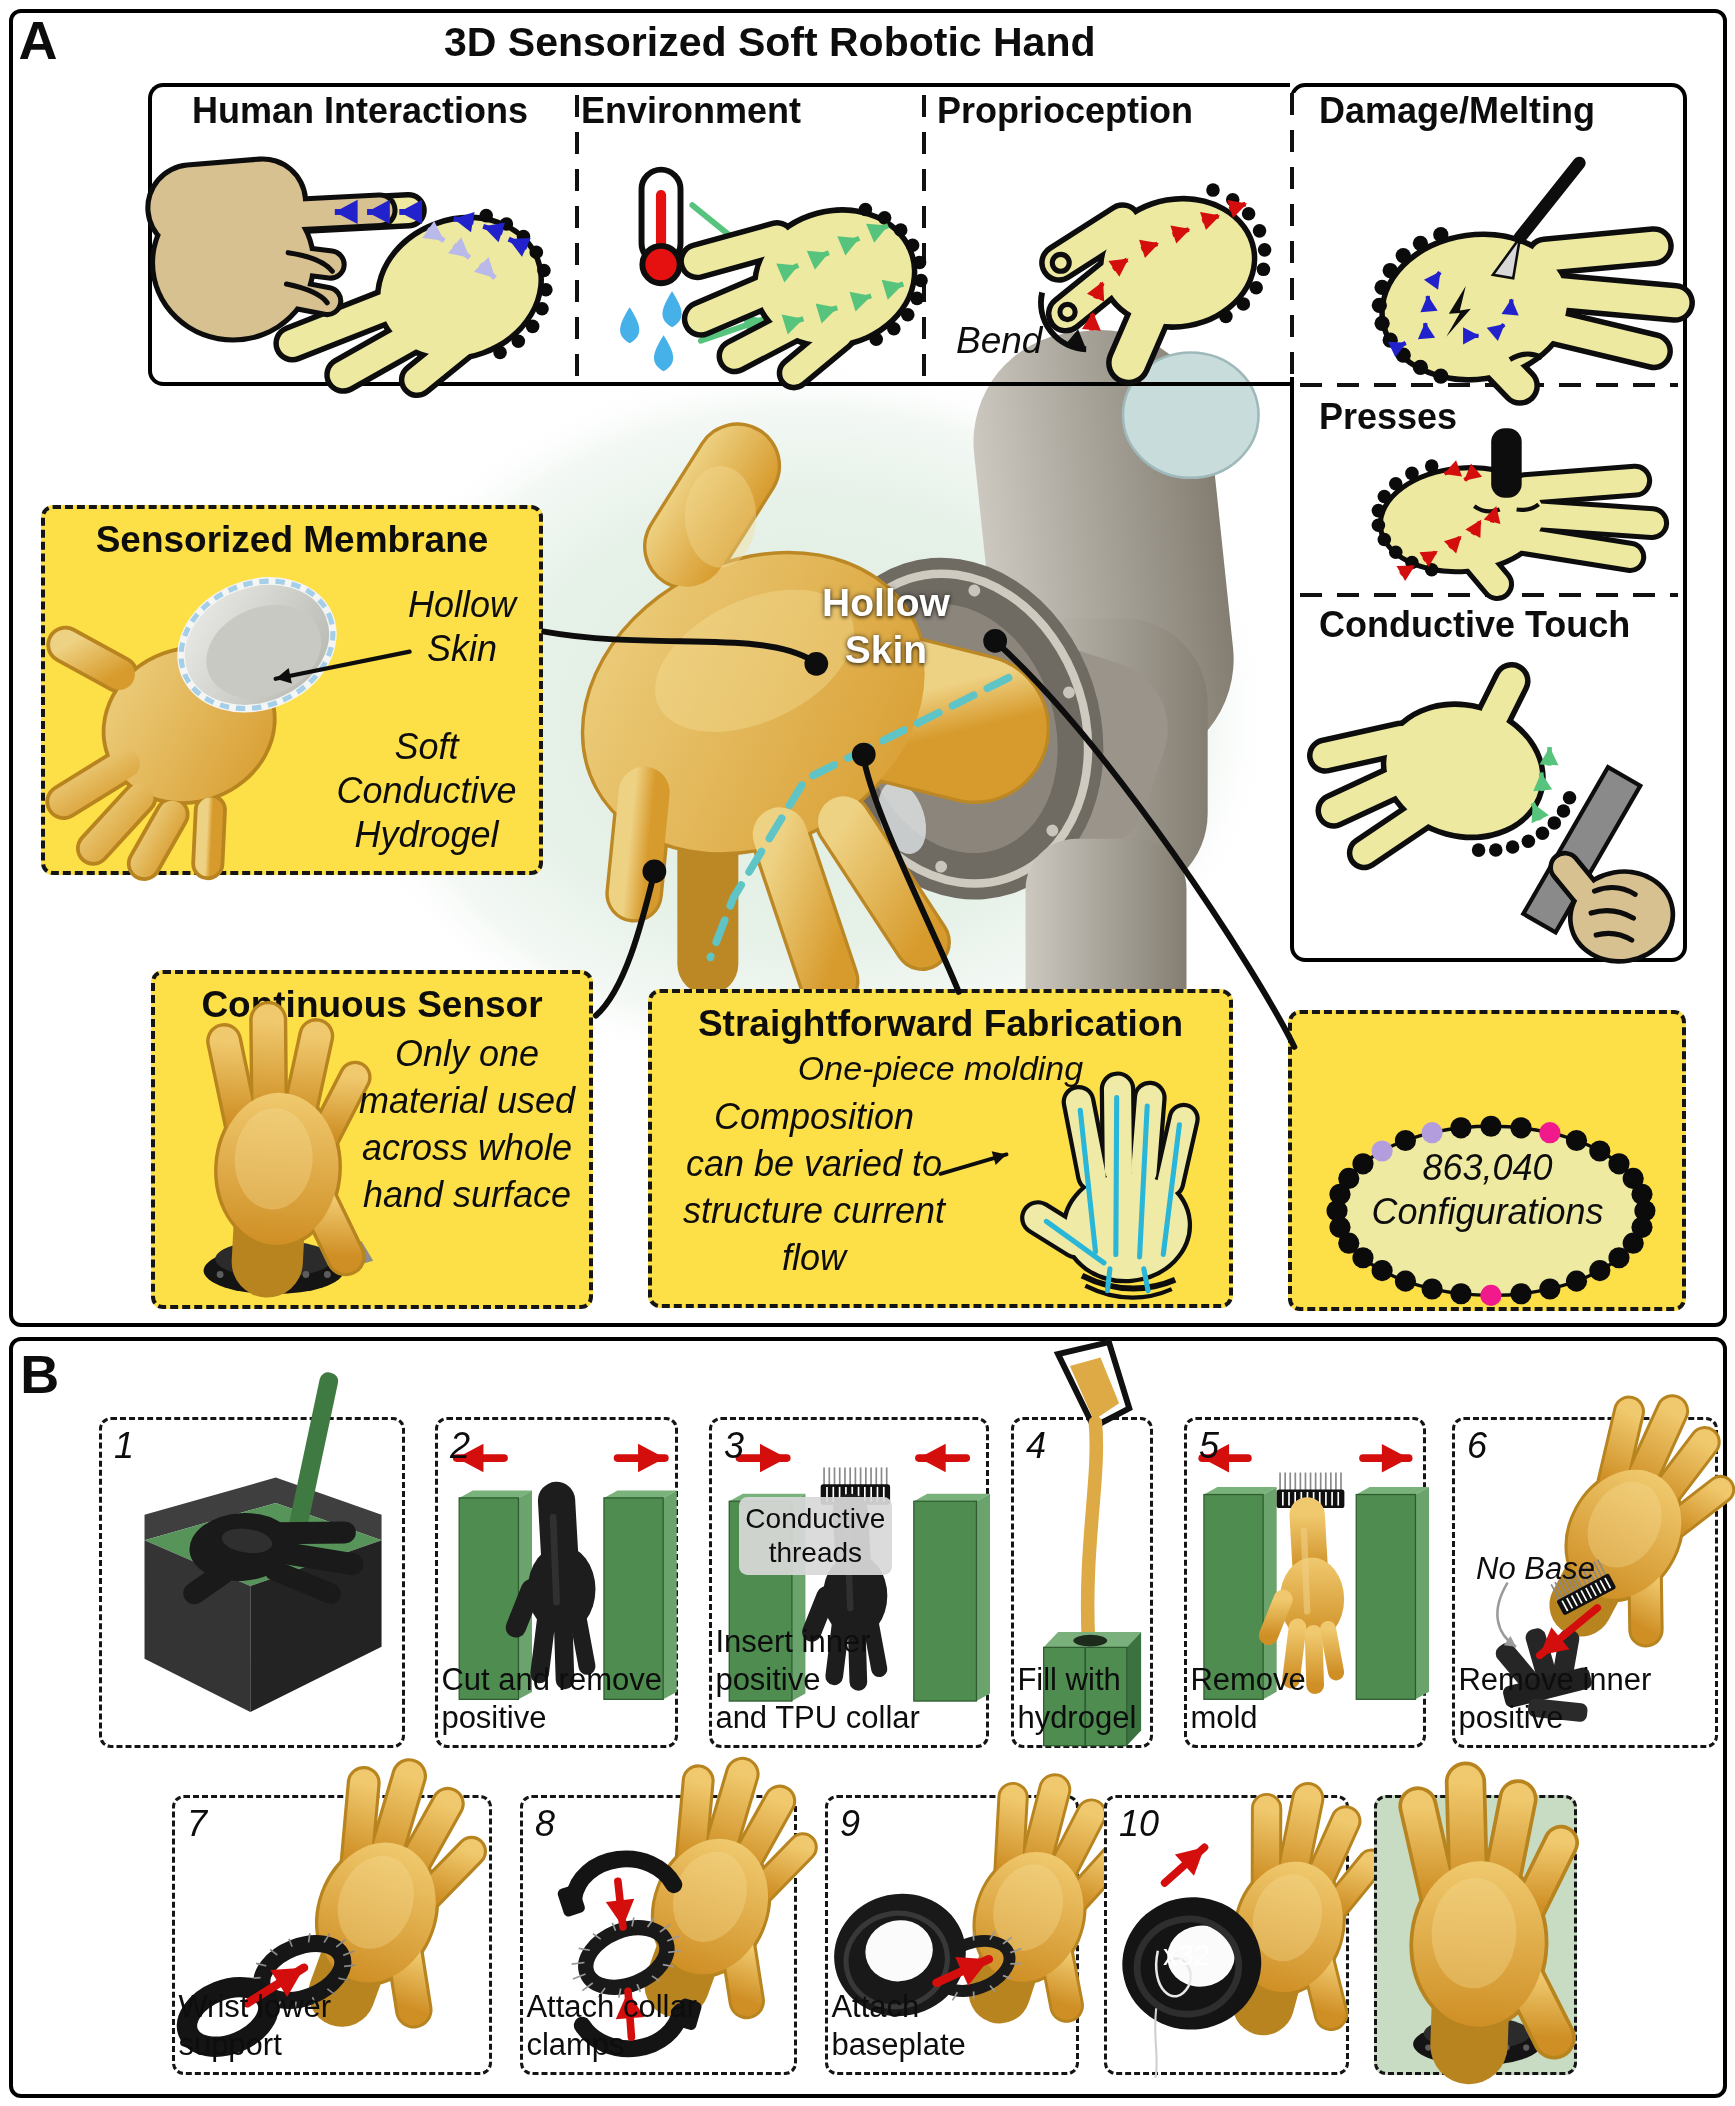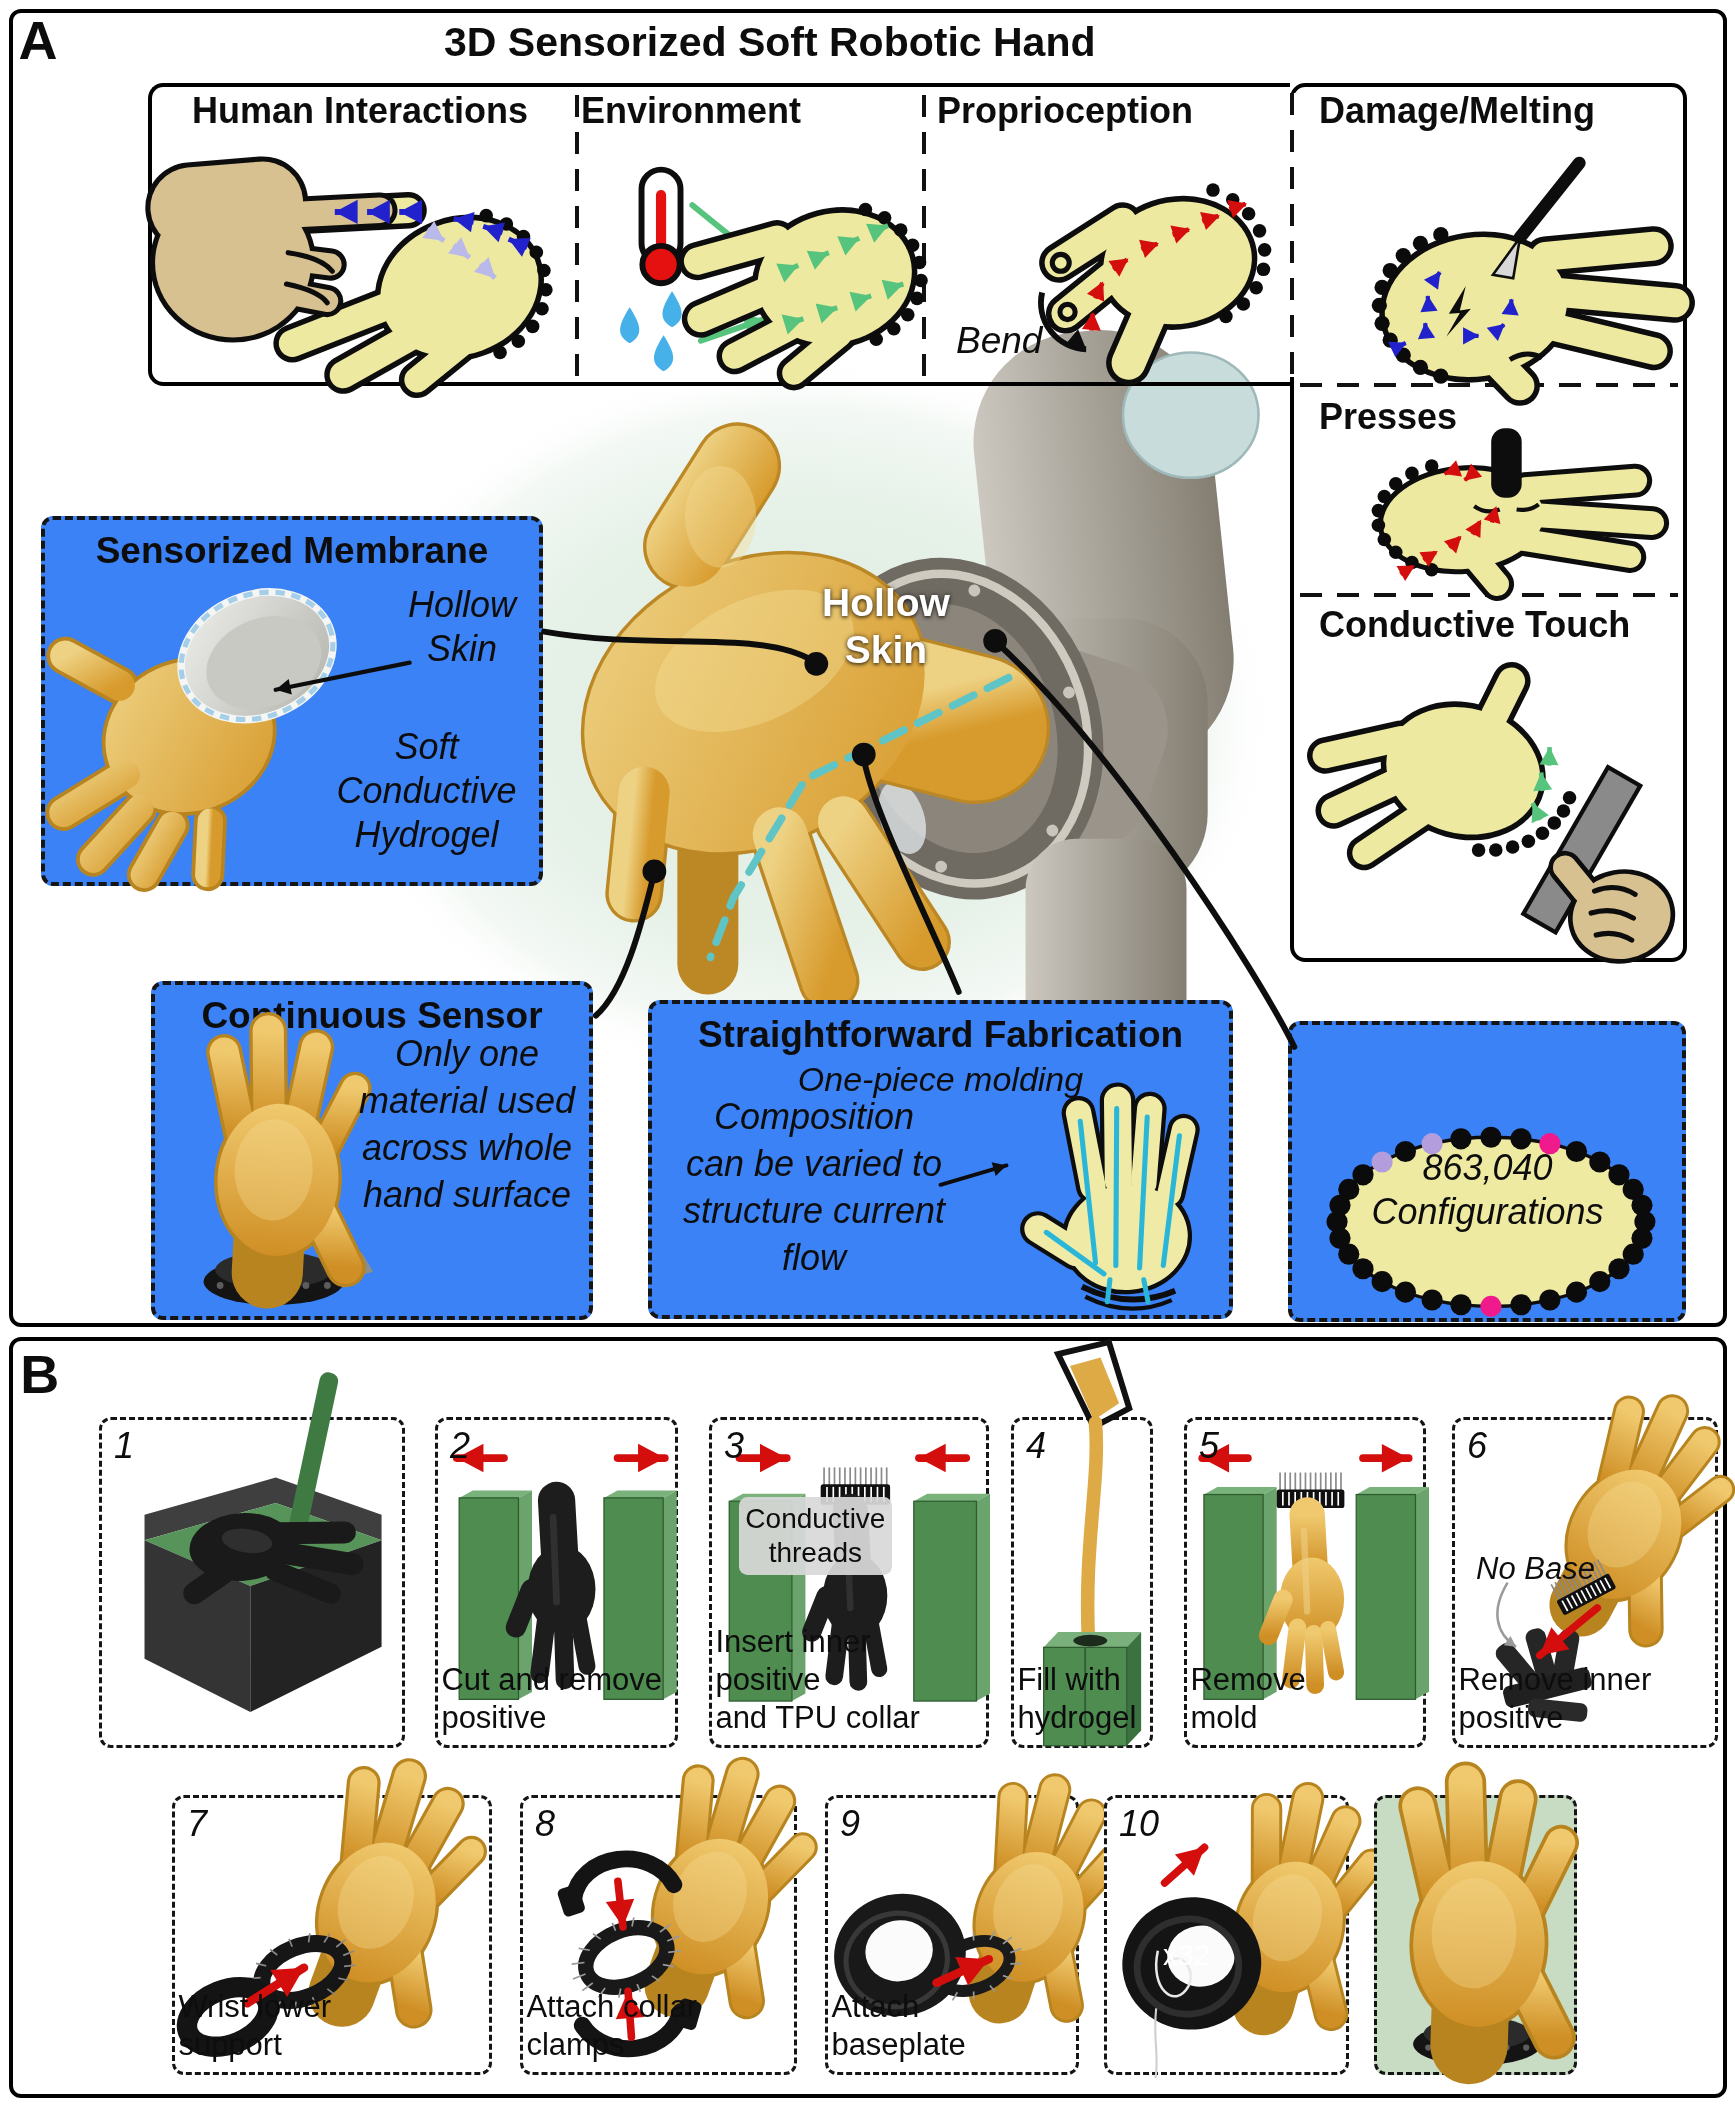--- a/index.html
+++ b/index.html
@@ -7,21 +7,21 @@
          font-family:"Liberation Sans", sans-serif;color:#0d0d0d;overflow:hidden;}
   .abs{position:absolute;}
   .pre{white-space:pre-line;}
   .panel-border{position:absolute;border:4.2px solid #000;border-radius:12px;pointer-events:none;}
   .big-label{position:absolute;font-size:54px;font-weight:700;}
   .fig-title{position:absolute;font-size:41px;font-weight:700;text-align:left;}
   .sec-head{position:absolute;font-size:36px;font-weight:700;}
   .solidbox{position:absolute;border:4.2px solid #000;box-sizing:border-box;}
   .vdash{position:absolute;width:4.2px;background:repeating-linear-gradient(180deg,#111 0 22px,transparent 22px 37px);}
   .hdash{position:absolute;height:4.2px;background:repeating-linear-gradient(90deg,#111 0 22px,transparent 22px 37px);}
-  .featbox{position:absolute;background:#3b82f6;border:4.2px dashed #151515;border-radius:12px;box-sizing:border-box;margin-top:11px;}
+  .featbox{position:absolute;background:#fde047;border:4.2px dashed #151515;border-radius:12px;box-sizing:border-box;}
   .feat-title{font-size:37px;font-weight:700;text-align:center;margin-top:10.2px;}
   .ital{font-style:italic;}
   .callout-text{position:absolute;font-style:italic;font-size:36px;line-height:44px;text-align:center;}
   .photo-label{position:absolute;font-size:39px;line-height:47px;font-weight:700;color:#fff;text-align:center;
                text-shadow:0 0 5.1px rgba(0,0,0,.6),0 1.7px 3.4px rgba(0,0,0,.45);}
   .step{position:absolute;background:#fff;border:3.4px dashed #151515;border-radius:12px;box-sizing:border-box;}
   .step svg{position:absolute;left:0;top:0;overflow:visible;}
   .num{position:absolute;left:12px;top:5.1px;font-size:36px;font-style:italic;}
   .cap{position:absolute;left:3.4px;right:3.4px;bottom:8.5px;font-size:31px;line-height:38px;text-align:left;}
   .annot-chip{position:absolute;background:rgba(216,216,216,.93);border-radius:8.5px;font-size:28px;line-height:34px;

